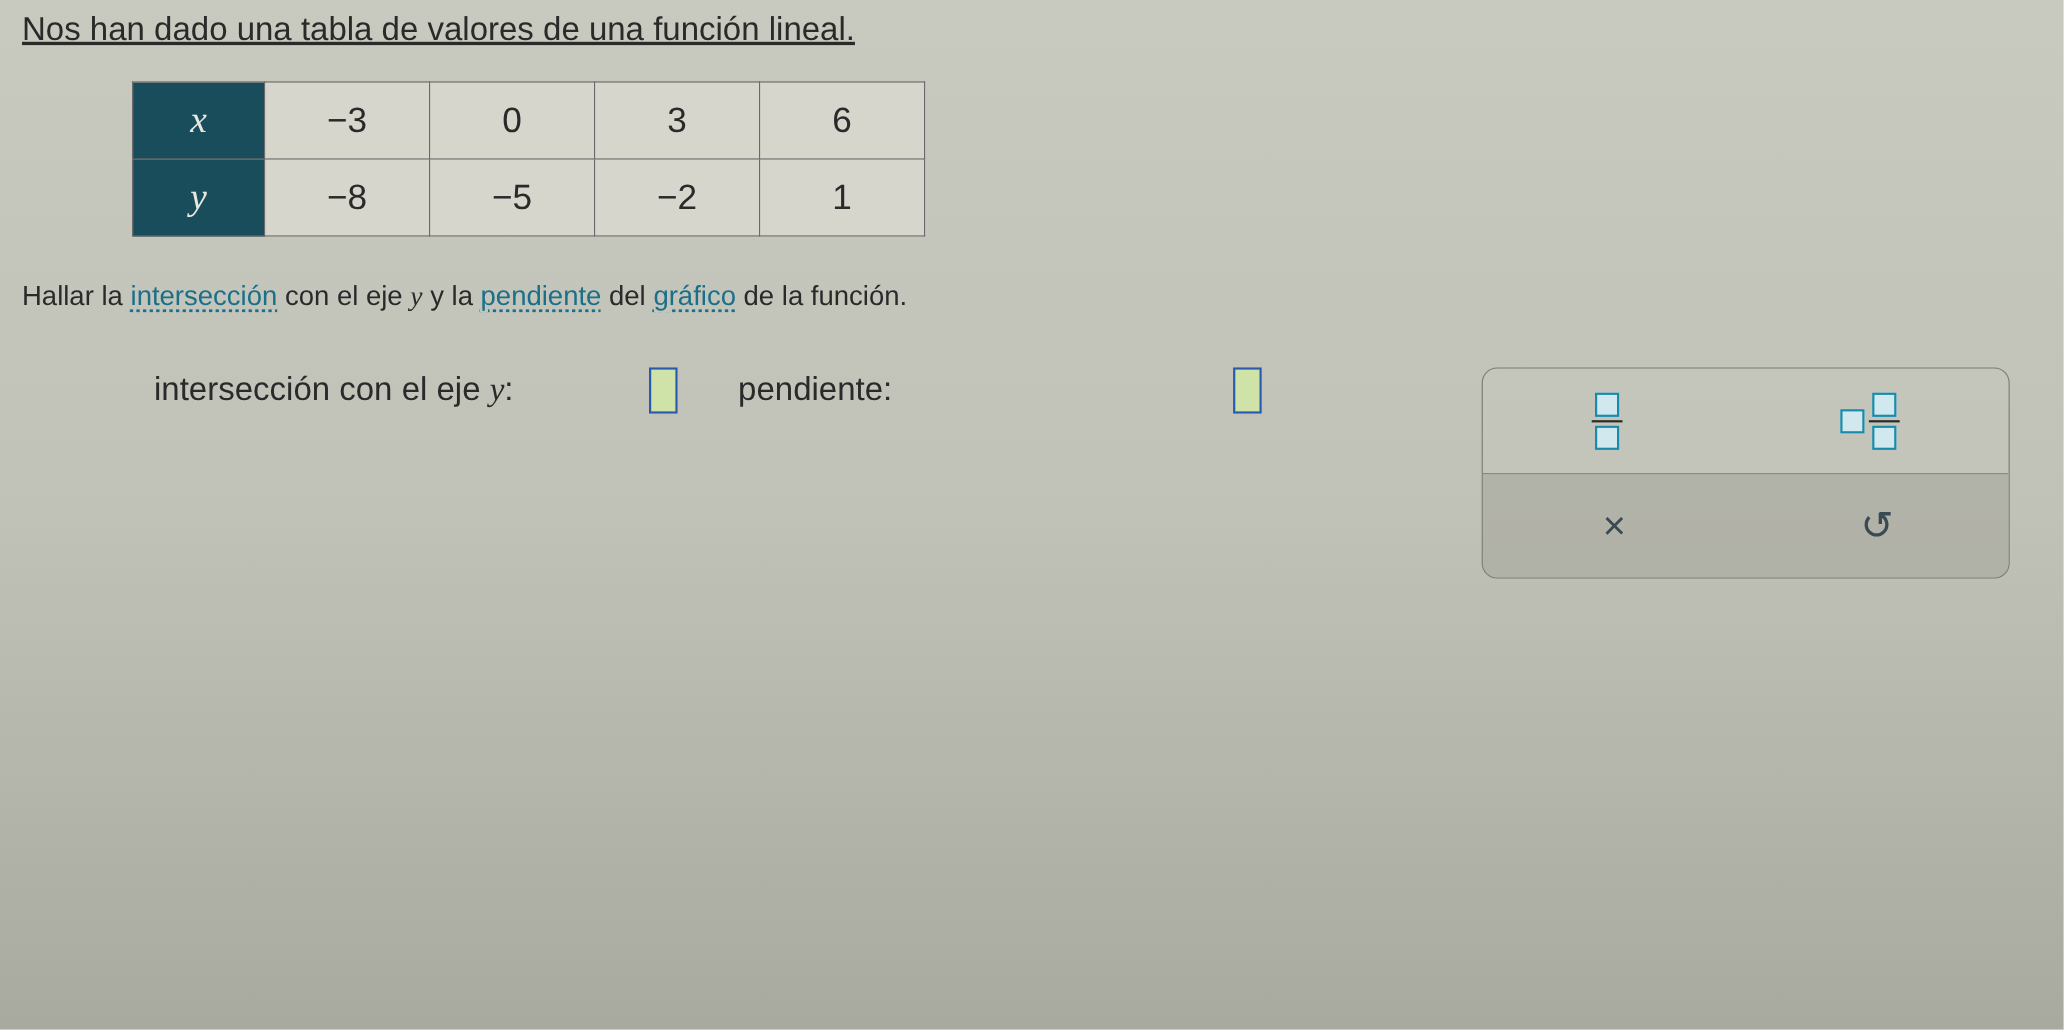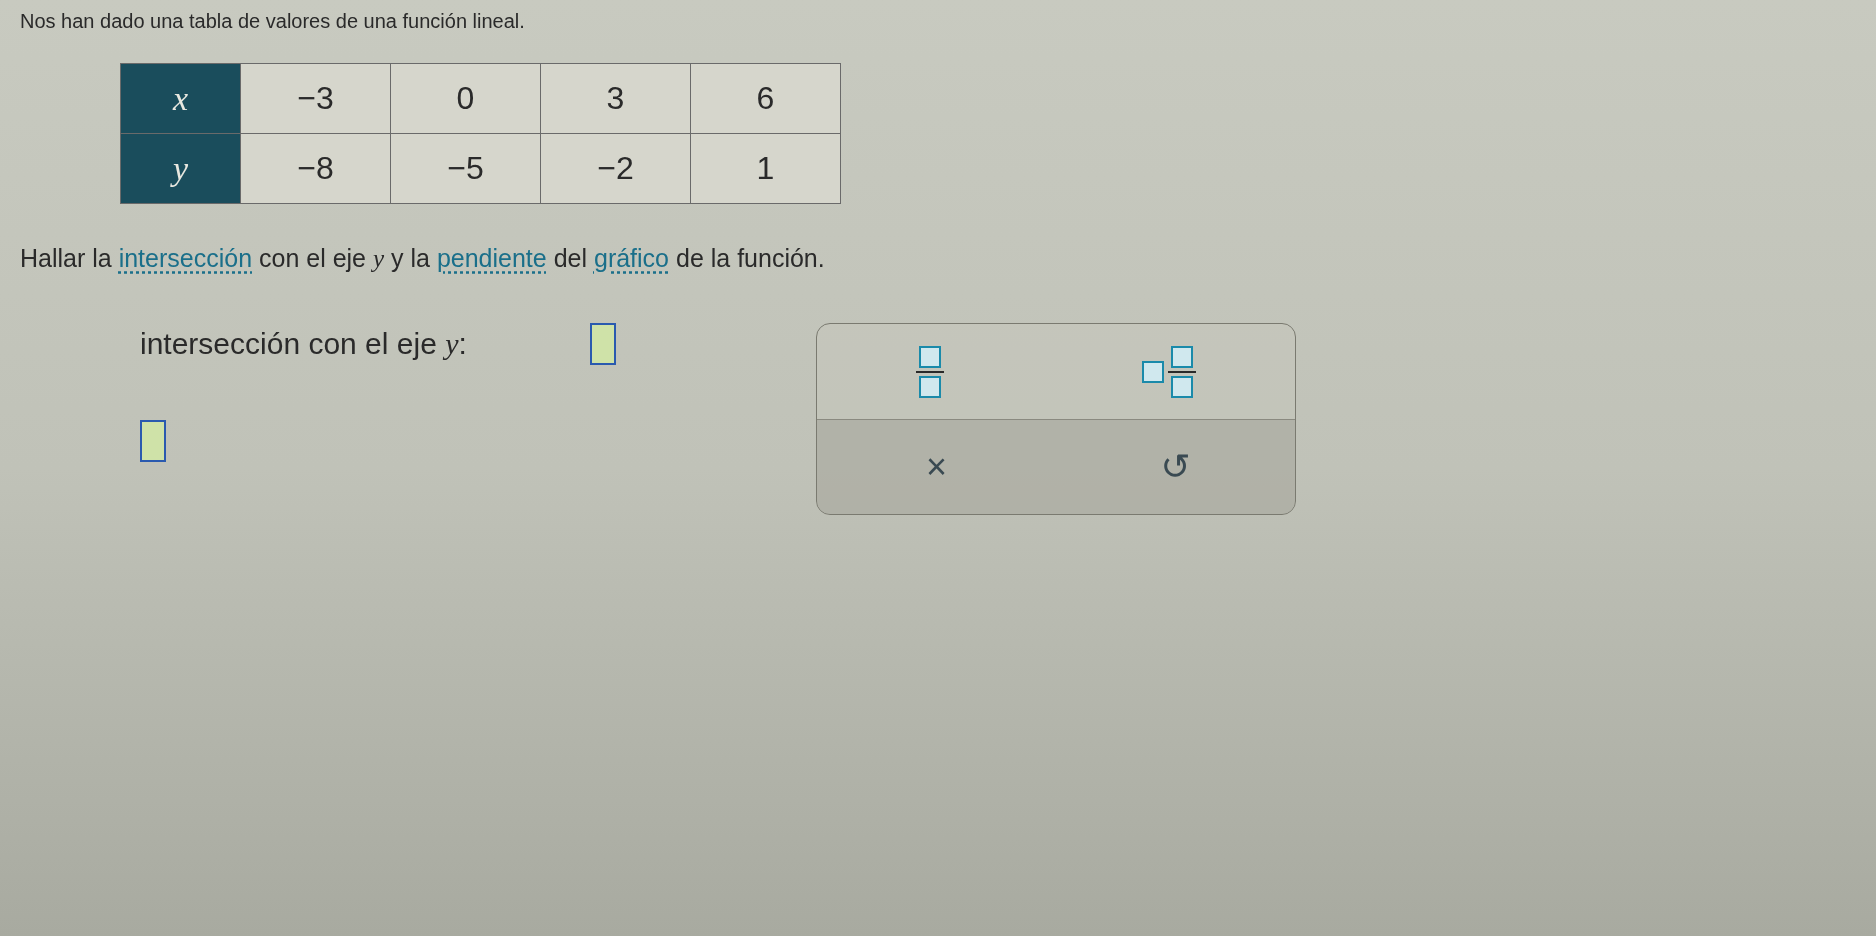--- a/index.html
+++ b/index.html
@@ -8,22 +8,23 @@
       padding: 10px 20px;
       font-family: Arial, Helvetica, sans-serif;
       background: linear-gradient(180deg, #c8cac0 0%, #c0c2b8 50%, #a8aaa0 100%);
       color: #2a2a2a;
       font-size: 30px;
       min-height: 936px;
       width: 1876px;
     }
     .prompt {
       margin: 0 0 30px 0;
-      font-size: 20px;
+      font-size: 30px;
       color: #2a2a2a;
+      text-decoration: underline;
     }
     .table-wrap {
       margin: 0 0 40px 100px;
     }
     table {
       border-collapse: collapse;
     }
     td, th {
       border: 1px solid #6a6a6a;
       text-align: center;
@@ -51,21 +52,21 @@
       text-underline-offset: 4px;
     }
     .answer-area {
       display: flex;
       align-items: flex-start;
       gap: 200px;
       margin-left: 120px;
     }
     .answer-inputs {
       display: flex;
-      flex-direction: column;
+      flex-direction: row;
       gap: 55px;
     }
     .answer-row {
       display: flex;
       align-items: center;
       gap: 20px;
     }
     .answer-label {
       font-size: 30px;
       color: #2a2a2a;
@@ -169,20 +170,21 @@
 
 <div class="answer-area">
   <div class="answer-inputs">
     <div class="answer-row">
       <span class="answer-label">
         <span>intersección con el eje </span><span class="var-y">y</span><span>:</span>
       </span>
       <span class="input-box"></span>
     </div>
     <div class="answer-row">
+      <span class="answer-label">pendiente:</span>
       <span class="input-box"></span>
     </div>
   </div>
 
   <div class="tool-panel">
     <div class="tool-row">
       <span class="frac">
         <span class="num"></span>
         <span class="bar"></span>
         <span class="den"></span>

